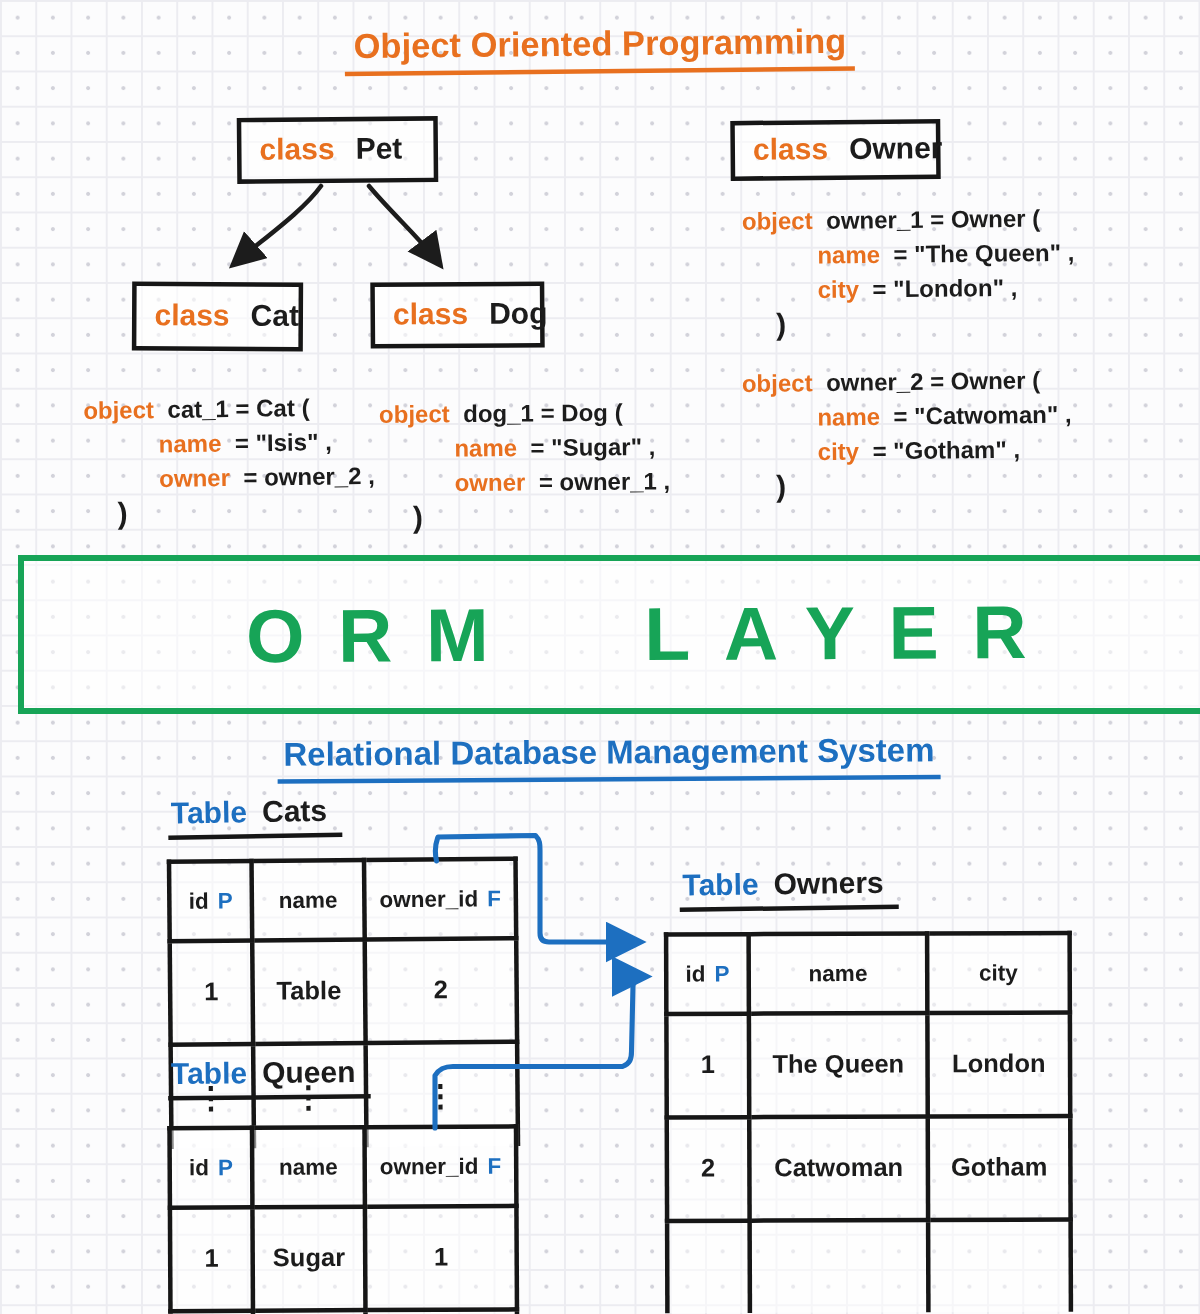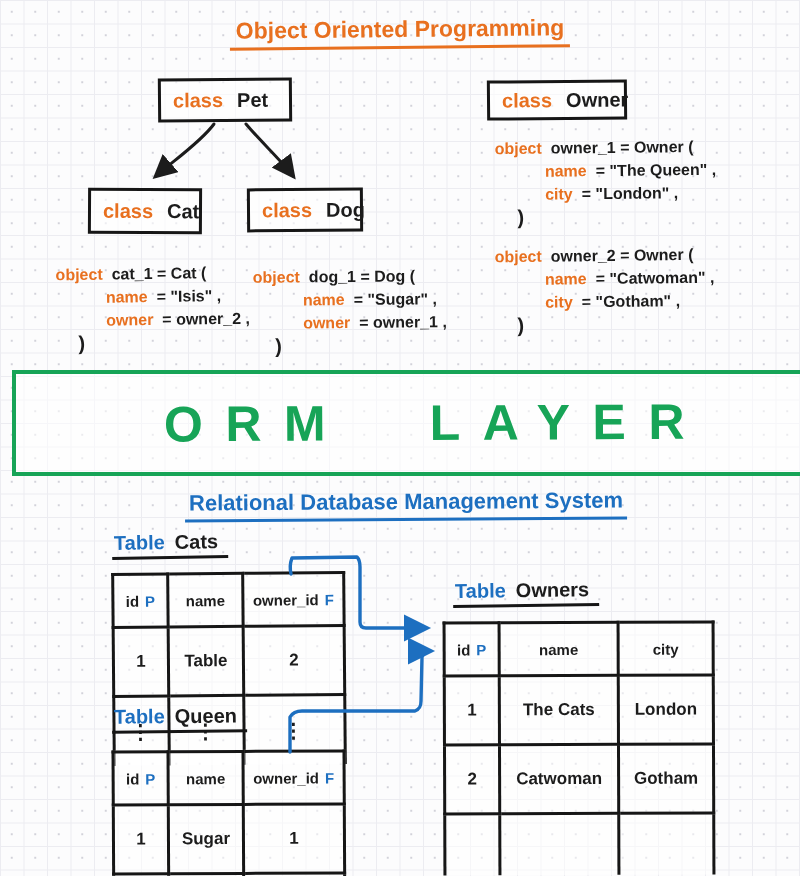--- a/index.html
+++ b/index.html
@@ -254,21 +254,21 @@
   </div>
   <table class="htable t-owners">
     <tbody>
         <tr>
       <th><span>id</span><span class="flag">P</span></th>
       <th><span>name</span></th>
       <th><span>city</span></th>
     </tr>
     <tr>
       <td>1</td>
-      <td>The Cats</td>
+      <td>The Queen</td>
       <td>London</td>
     </tr>
     <tr>
       <td>2</td>
       <td>Catwoman</td>
       <td>Gotham</td>
     </tr>
     <tr class="ext">
       <td></td>
       <td></td>

